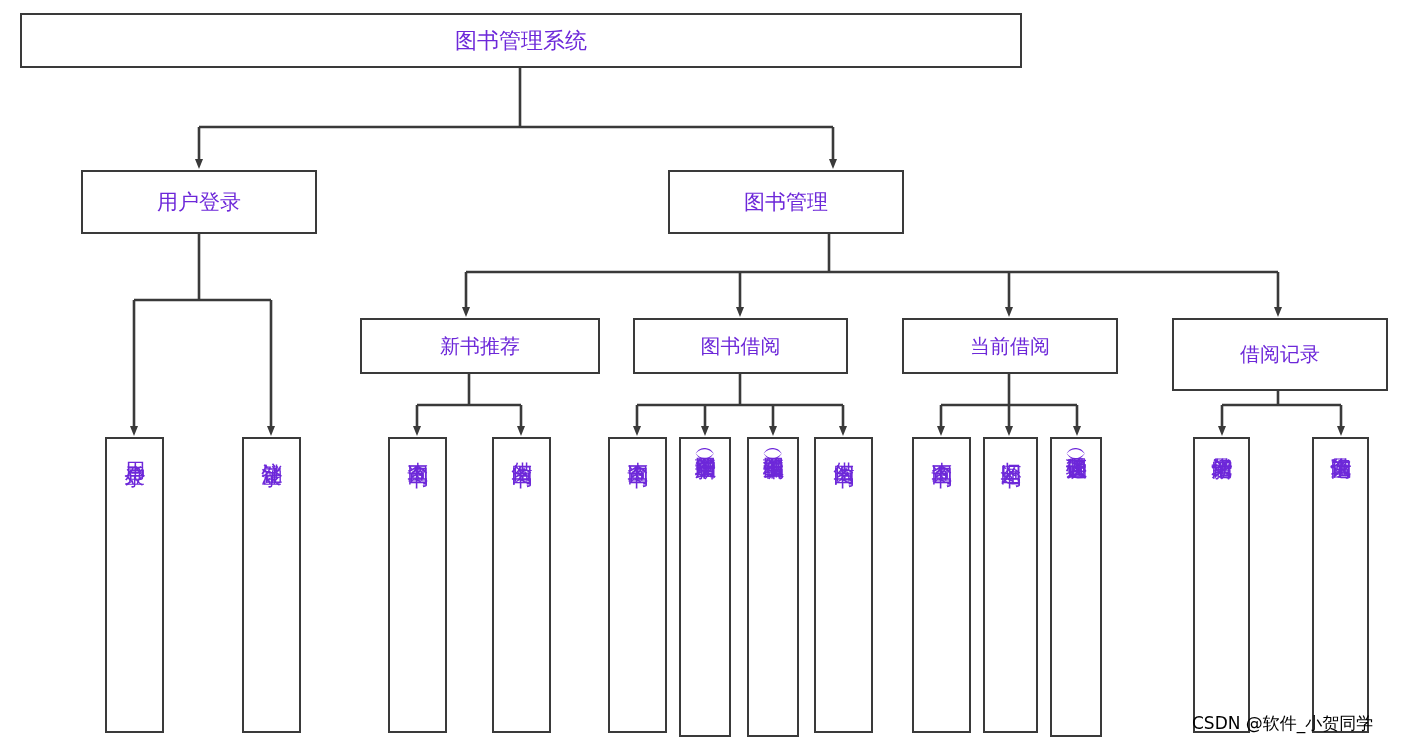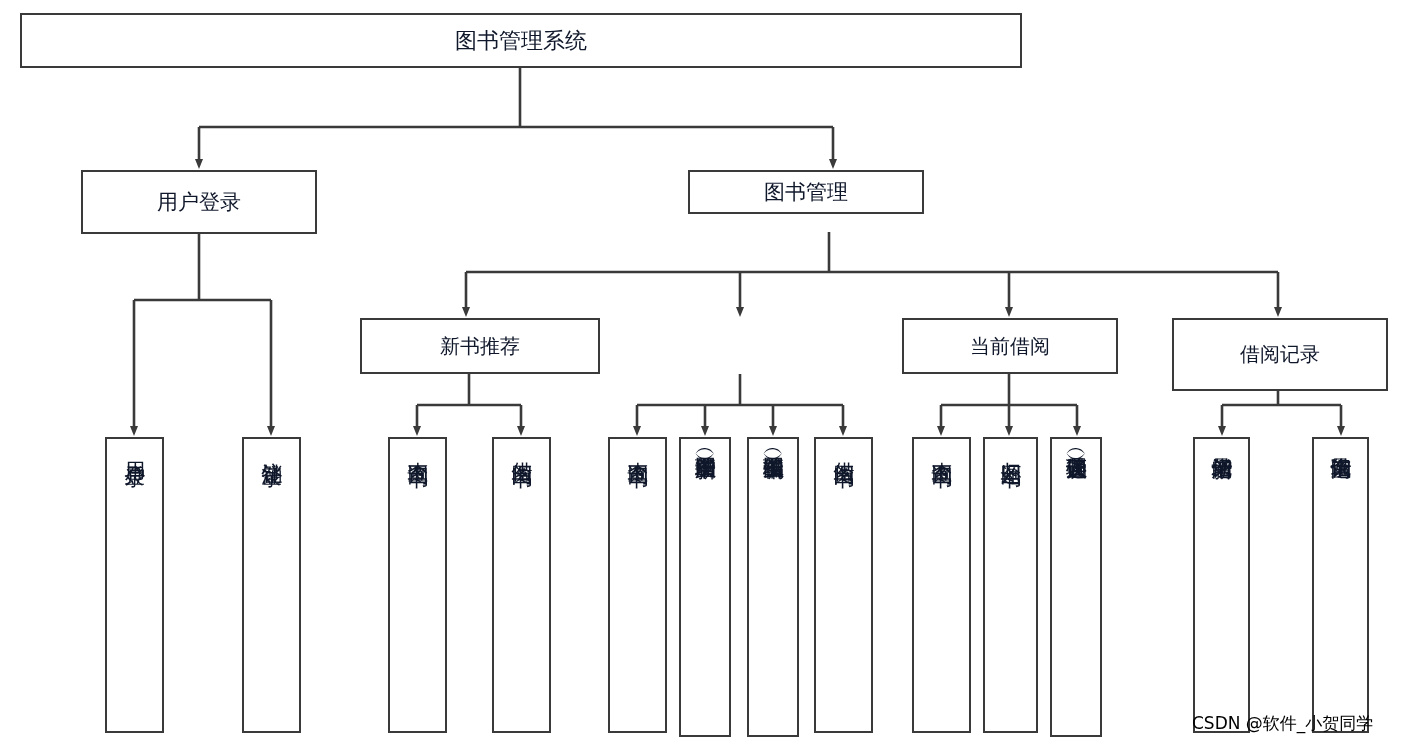--- a/index.html
+++ b/index.html
@@ -25,21 +25,21 @@
     pointer-events: none;
   }
   .node {
     position: absolute;
     box-sizing: border-box;
     background: #ffffff;
     border: 2px solid #3a3a3a;
     display: flex;
     align-items: center;
     justify-content: center;
-    color: #0f172a;
+    color: #6d28d9;
     z-index: 2;
   }
   .node.root {
     font-size: 22px;
   }
   .node.level2 {
     font-size: 21px;
   }
   .node.level3 {
     font-size: 20px;
@@ -130,27 +130,30 @@
     </g>
   </svg>
 
   <div class="node root" style="left:20px; top:13px; width:1002px; height:55px;">
     <span>图书管理系统</span>
   </div>
 
   <div class="node level2" style="left:81px; top:170px; width:236px; height:64px;">
     <span>用户登录</span>
   </div>
-  <div class="node level2" style="left:688px; top:170px; width:236px; height:44px;font-family:Liberation Serif, serif;">
+  <div class="node level2" style="left:668px; top:170px; width:236px; height:64px;font-family:Liberation Serif, serif;">
     <span>图书管理</span>
   </div>
 
   <div class="node level3" style="left:360px; top:318px; width:240px; height:56px;">
     <span>新书推荐</span>
   </div>
+  <div class="node level3" style="left:633px; top:318px; width:215px; height:56px;">
+    <span>图书借阅</span>
+  </div>
   <div class="node level3" style="left:902px; top:318px; width:216px; height:56px;">
     <span>当前借阅</span>
   </div>
   <div class="node level3" style="left:1172px; top:318px; width:216px; height:73px;">
     <span>借阅记录</span>
   </div>
 
   <div class="node leaf" style="left:105px; top:437px; width:59px; height:296px;">
     <span class="vtext">用户登录</span>
   </div>

